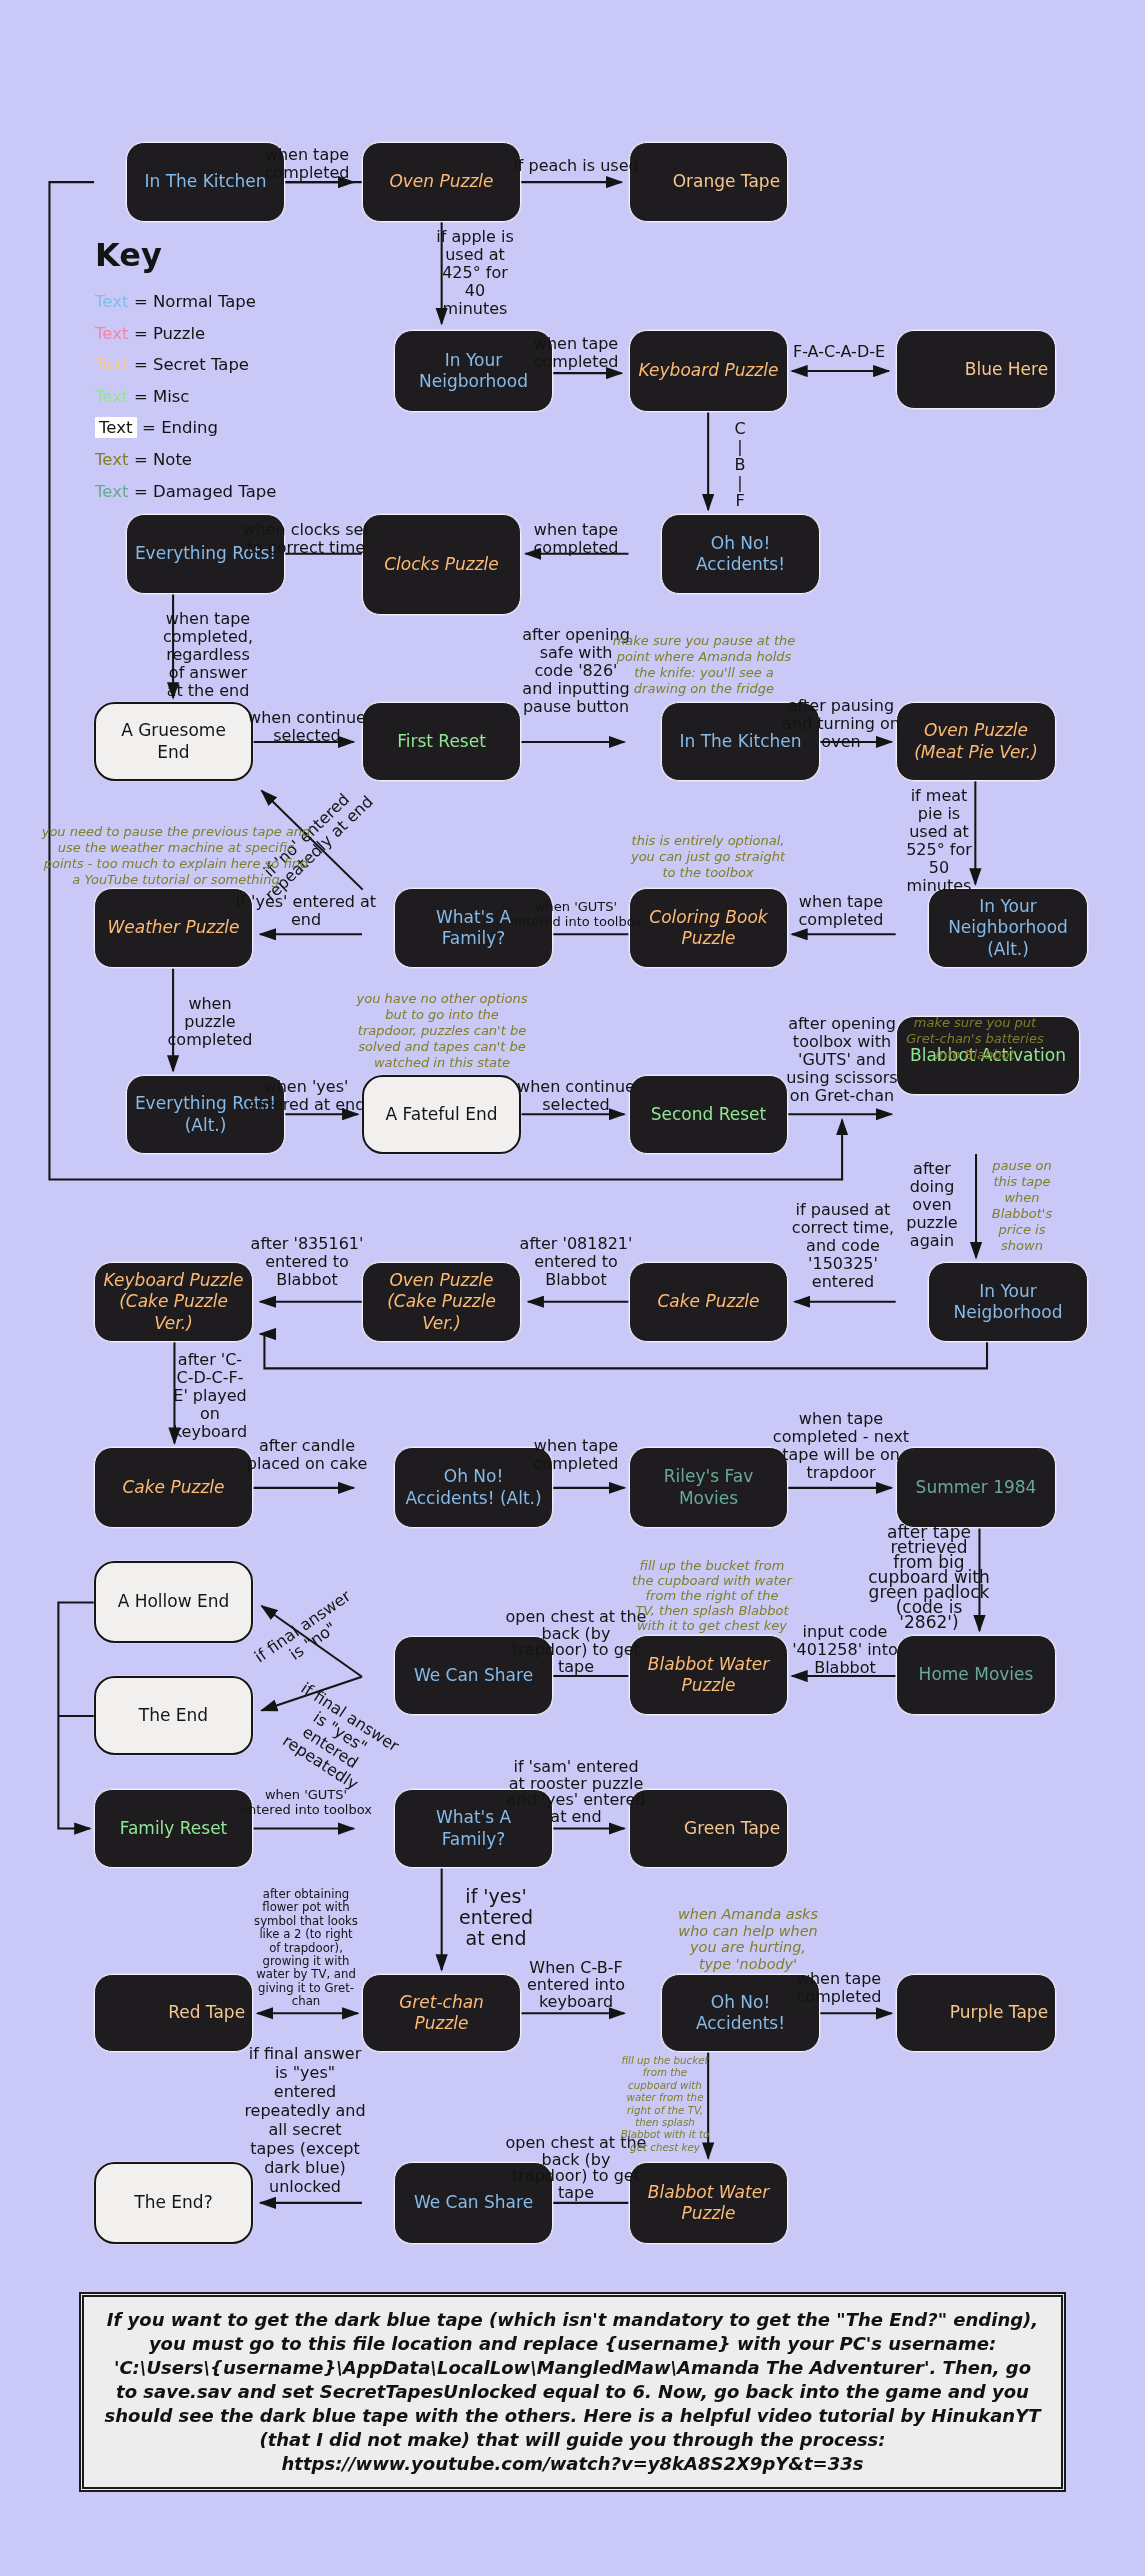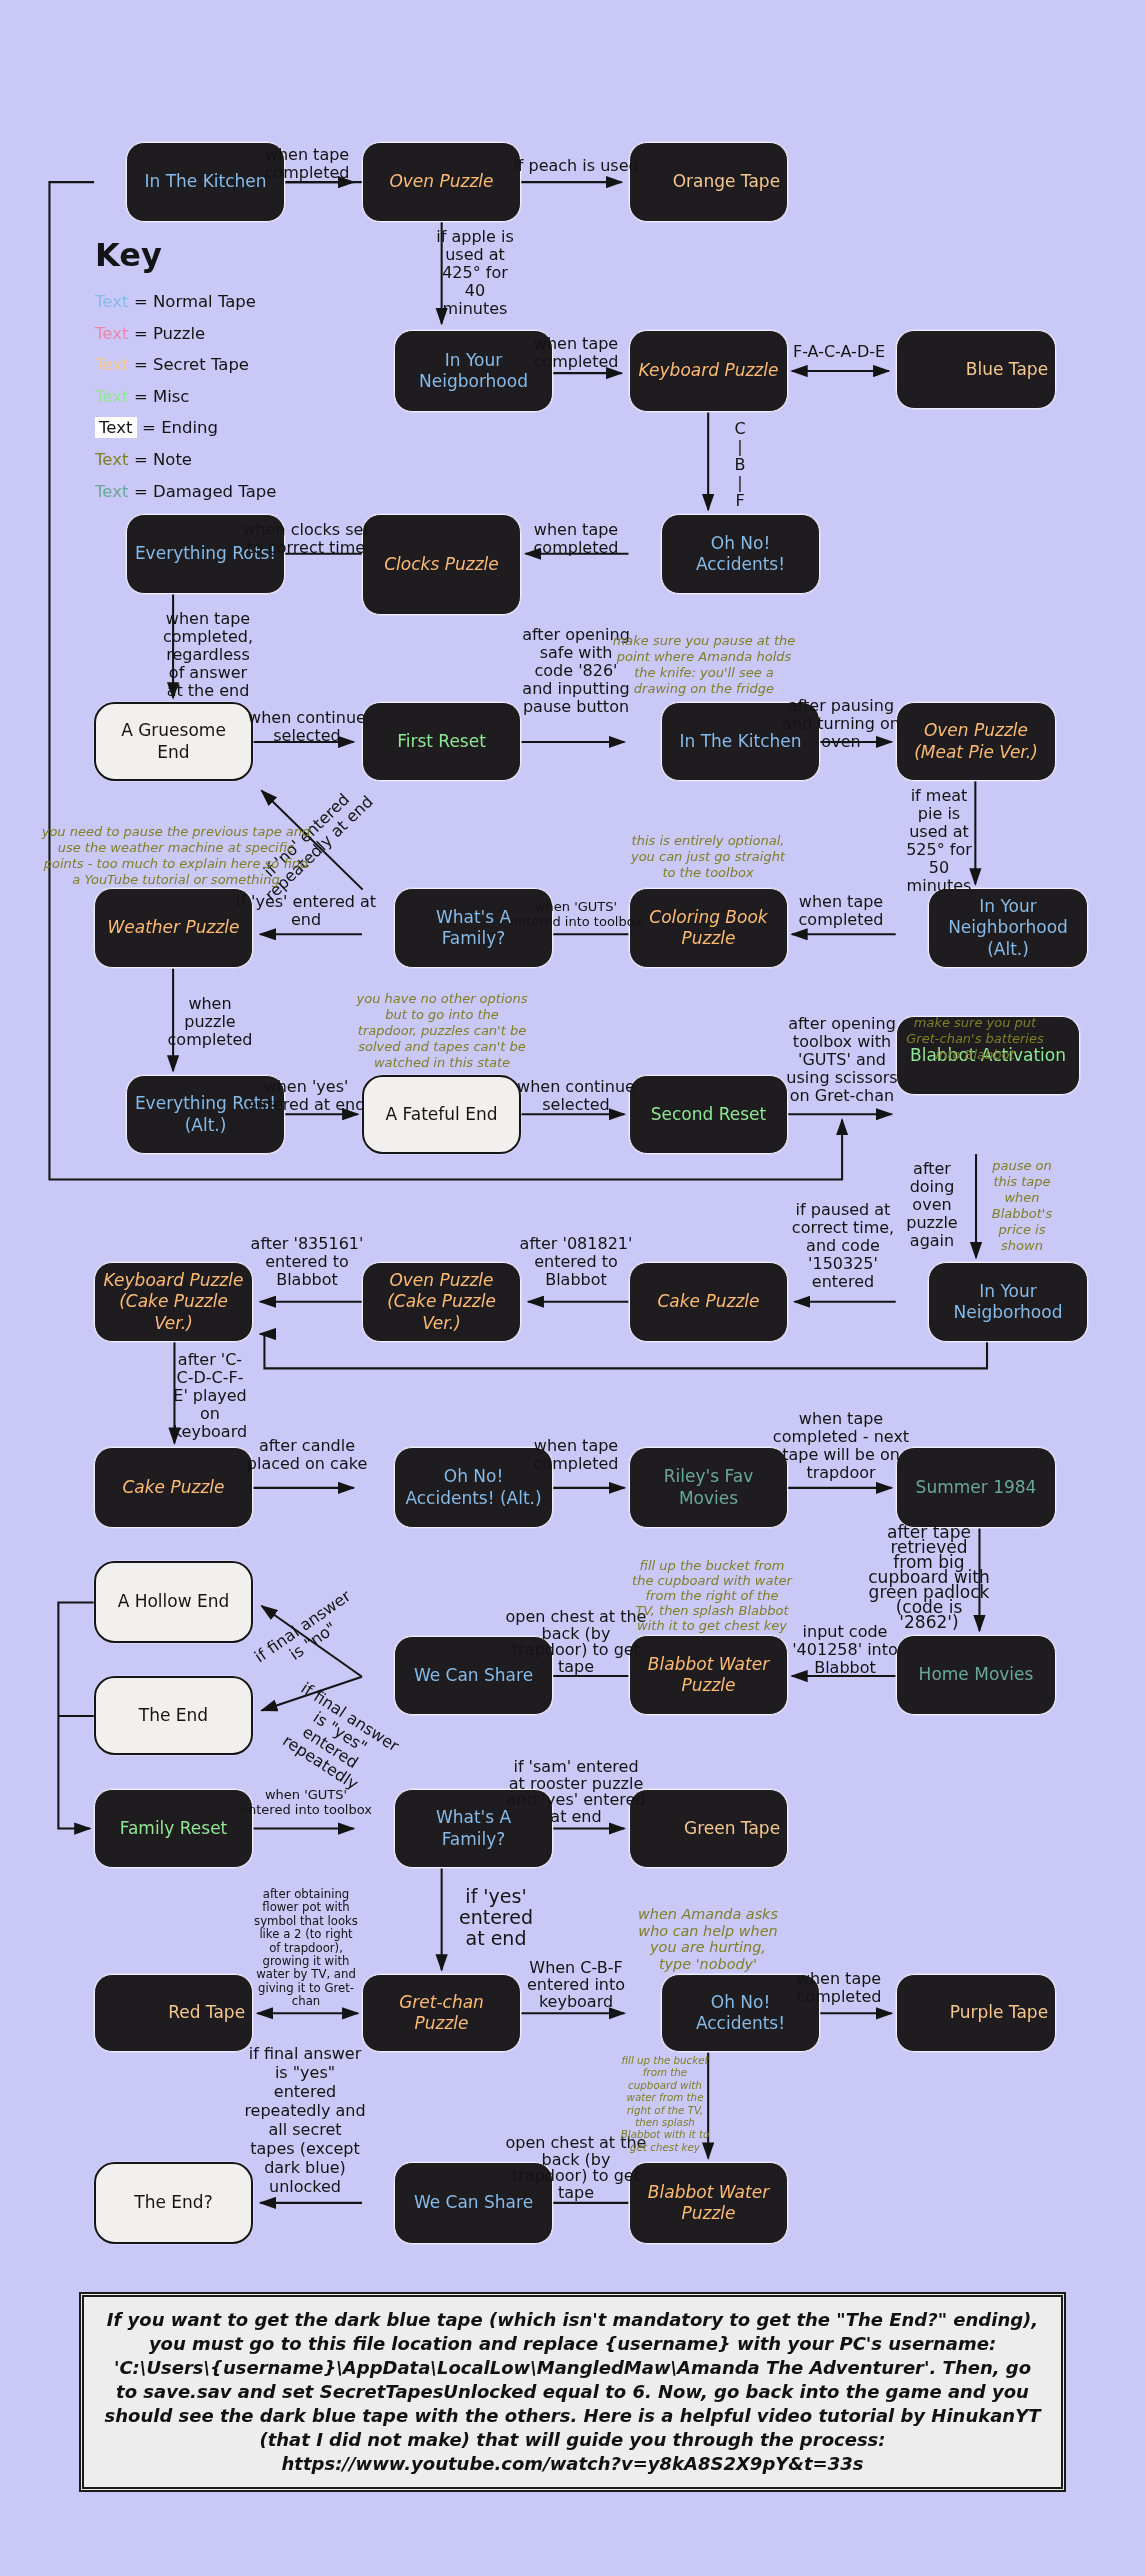--- a/index.html
+++ b/index.html
@@ -148,21 +148,21 @@
 <div class="node c-secret" style="left:629px;top:142px;width:159px;height:80px">
     <span>Orange Tape</span>
   </div>
 <div class="node c-normal" style="left:362px;top:330px;width:159px;height:82px">
     <span>In Your Neigborhood</span>
   </div>
 <div class="node c-puzzle" style="left:629px;top:330px;width:159px;height:82px">
     <span>Keyboard Puzzle</span>
   </div>
 <div class="node c-secret" style="left:896px;top:330px;width:160px;height:79px">
-    <span>Blue Tape</span>
+    <span>Blue Here</span>
   </div>
 <div class="node c-normal" style="left:94px;top:514px;width:159px;height:80px">
     <span>Everything Rots!</span>
   </div>
 <div class="node c-puzzle" style="left:362px;top:514px;width:159px;height:101px">
     <span>Clocks Puzzle</span>
   </div>
 <div class="node c-normal" style="left:629px;top:514px;width:159px;height:80px">
     <span>Oh No! Accidents!</span>
   </div>
@@ -441,21 +441,21 @@
 this tape
 when
 Blabbot's
 price is
 shown</div>
 <div class="nlabel" style="left:712px;top:1558px;line-height:15px">fill up the bucket from
 the cupboard with water
 from the right of the
 TV, then splash Blabbot
 with it to get chest key</div>
-<div class="nlabel" style="left:708px;top:1906px;font-size:14.4px;line-height:16.5px">when Amanda asks
+<div class="nlabel" style="left:748px;top:1906px;font-size:14.4px;line-height:16.5px">when Amanda asks
 who can help when
 you are hurting,
 type 'nobody'</div>
 <div class="nlabel tiny" style="left:665px;top:2054px">fill up the bucket
 from the
 cupboard with
 water from the
 right of the TV,
 then splash
 Blabbot with it to

